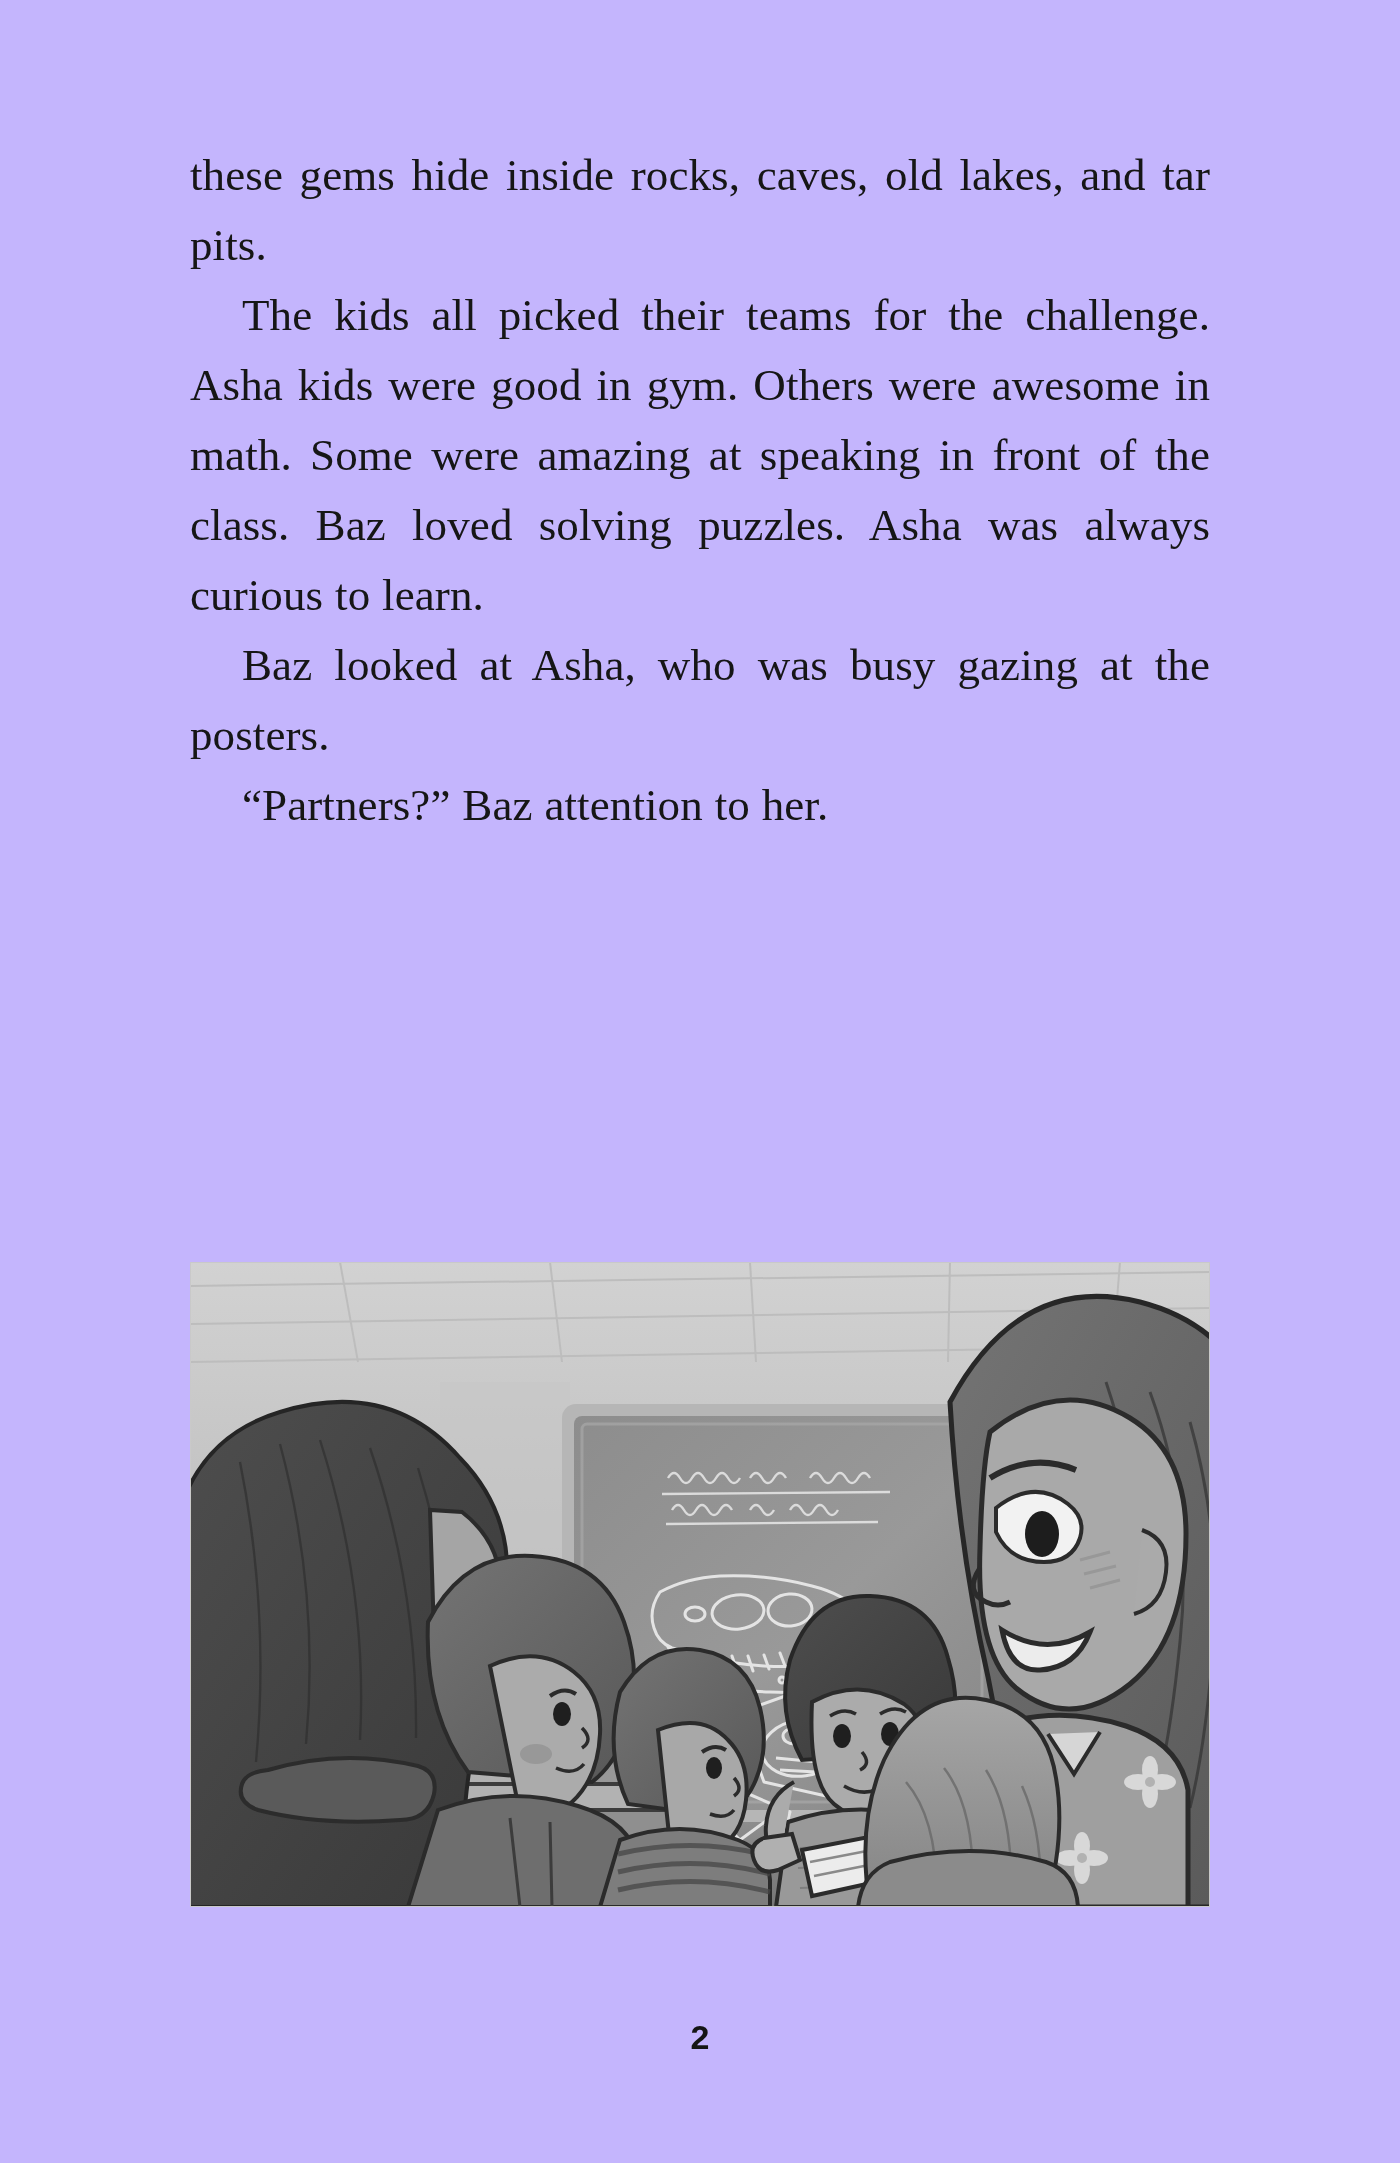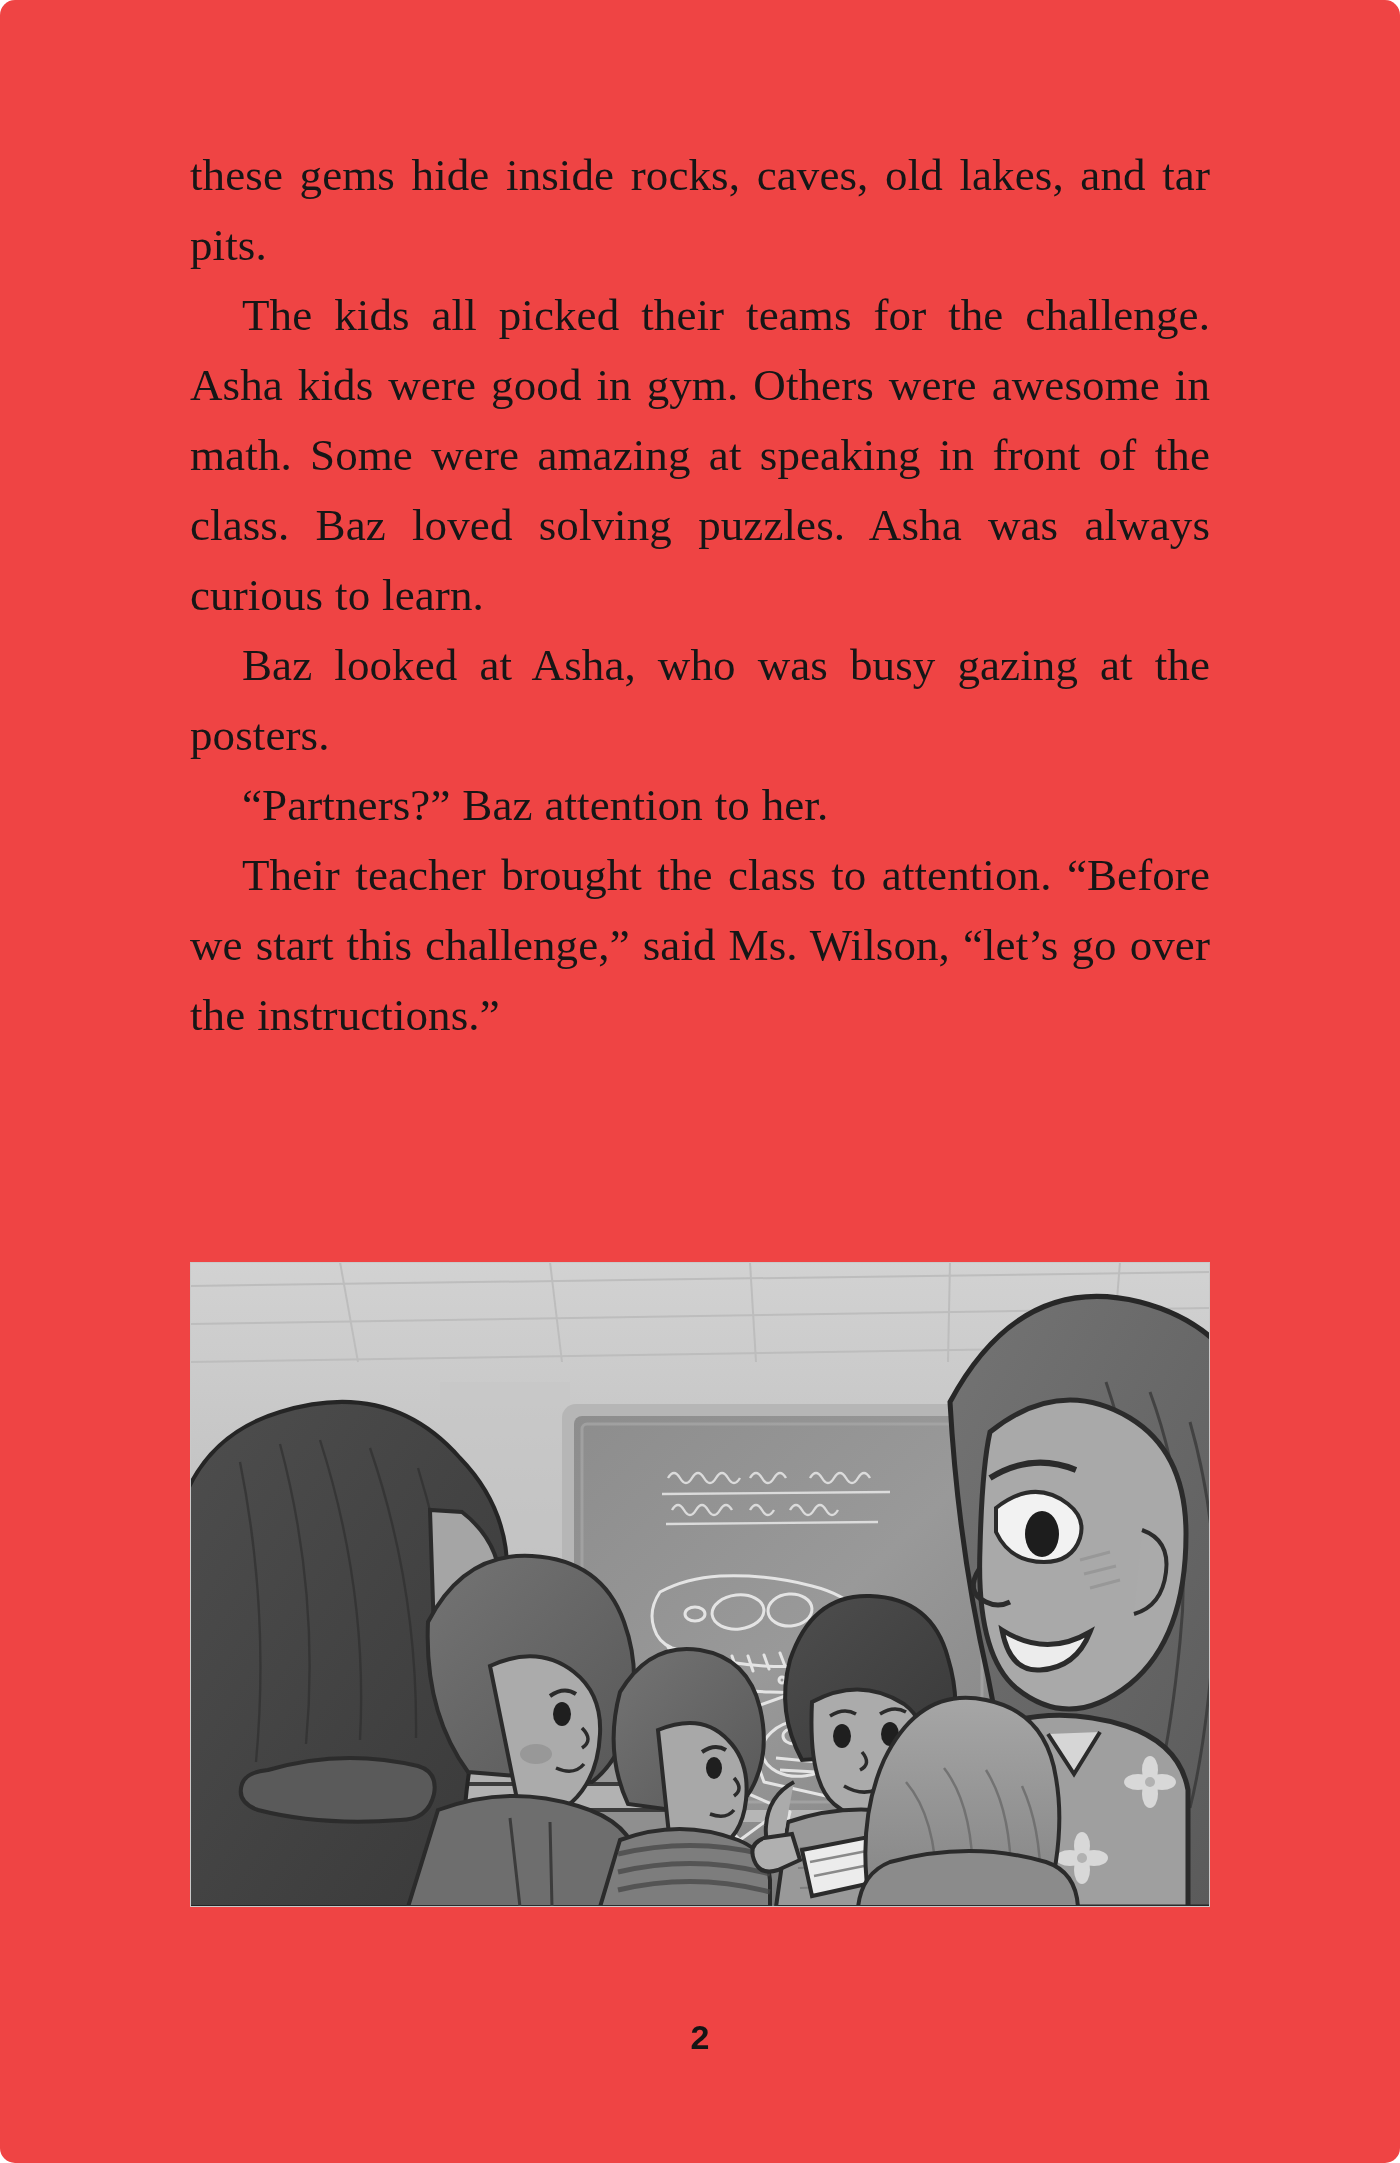--- a/index.html
+++ b/index.html
@@ -13,22 +13,21 @@
     position: relative;
     font-family: "Liberation Serif", "DejaVu Serif", serif;
     overflow: hidden;
   }
 
   .page {
     position: absolute;
     left: 0; top: 0;
     width: 1400px;
     height: 2163px;
-    background: #ef4444;
-    border-radius: 15px;
+    background: #c4b5fd;
   }
 
   
   .text-block {
     position: absolute;
     left: 190px;
     top: 140px;
     width: 1020px;
   }
 
@@ -73,21 +72,20 @@
 </head>
 <body>
 
 <div class="page">
 
   <div class="text-block">
     <p class="para">these gems hide inside rocks, caves, old lakes, and tar pits.</p>
     <p class="para indent">The kids all picked their teams for the challenge. Asha kids were good in gym. Others were awesome in math. Some were amazing at speaking in front of the class. Baz loved solving puzzles. Asha was always curious to learn.</p>
     <p class="para indent">Baz looked at Asha, who was busy gazing at the posters.</p>
     <p class="para indent">“Partners?” Baz attention to her.</p>
-    <p class="para indent">Their teacher brought the class to attention. “Before we start this challenge,” said Ms. Wilson, “let’s go over the instructions.”</p>
   </div>
 
   <div class="illustration">
     <svg class="illus-svg" viewBox="0 0 1020 645" preserveAspectRatio="none">
       <defs>
         <linearGradient id="wallGrad" x1="0" y1="0" x2="0" y2="1">
           <stop offset="0%" stop-color="#d2d2d2"></stop>
           <stop offset="100%" stop-color="#a9a9a9"></stop>
         </linearGradient>
         <linearGradient id="boardGrad" x1="0" y1="0" x2="1" y2="1">

